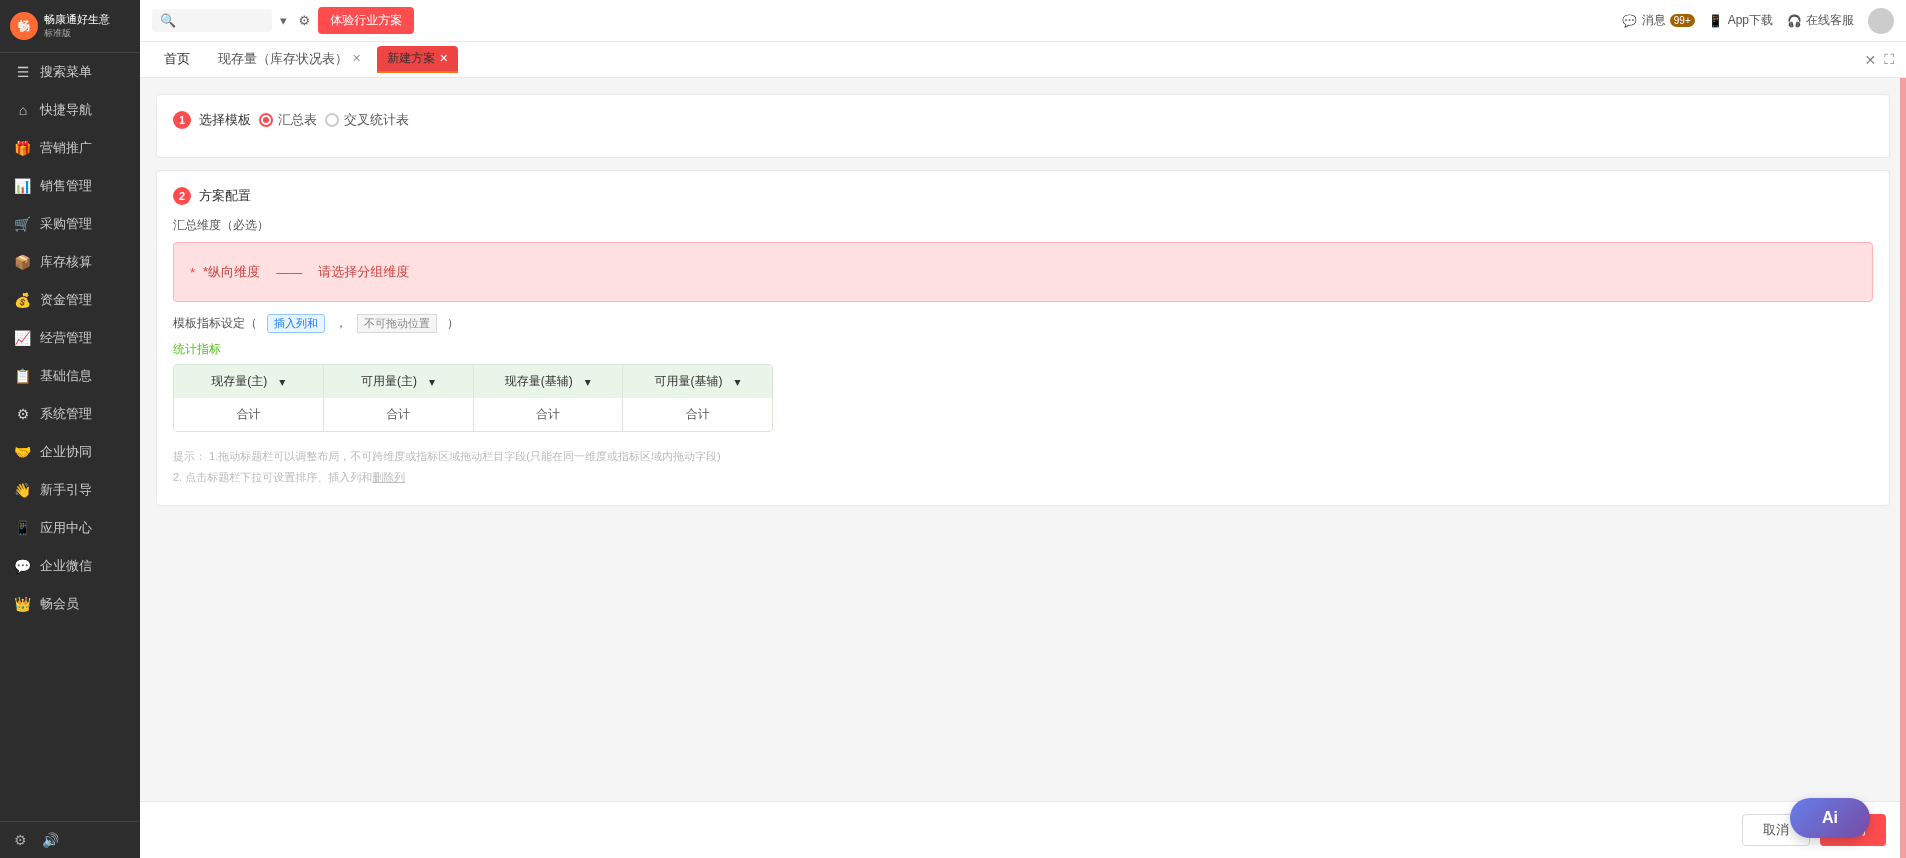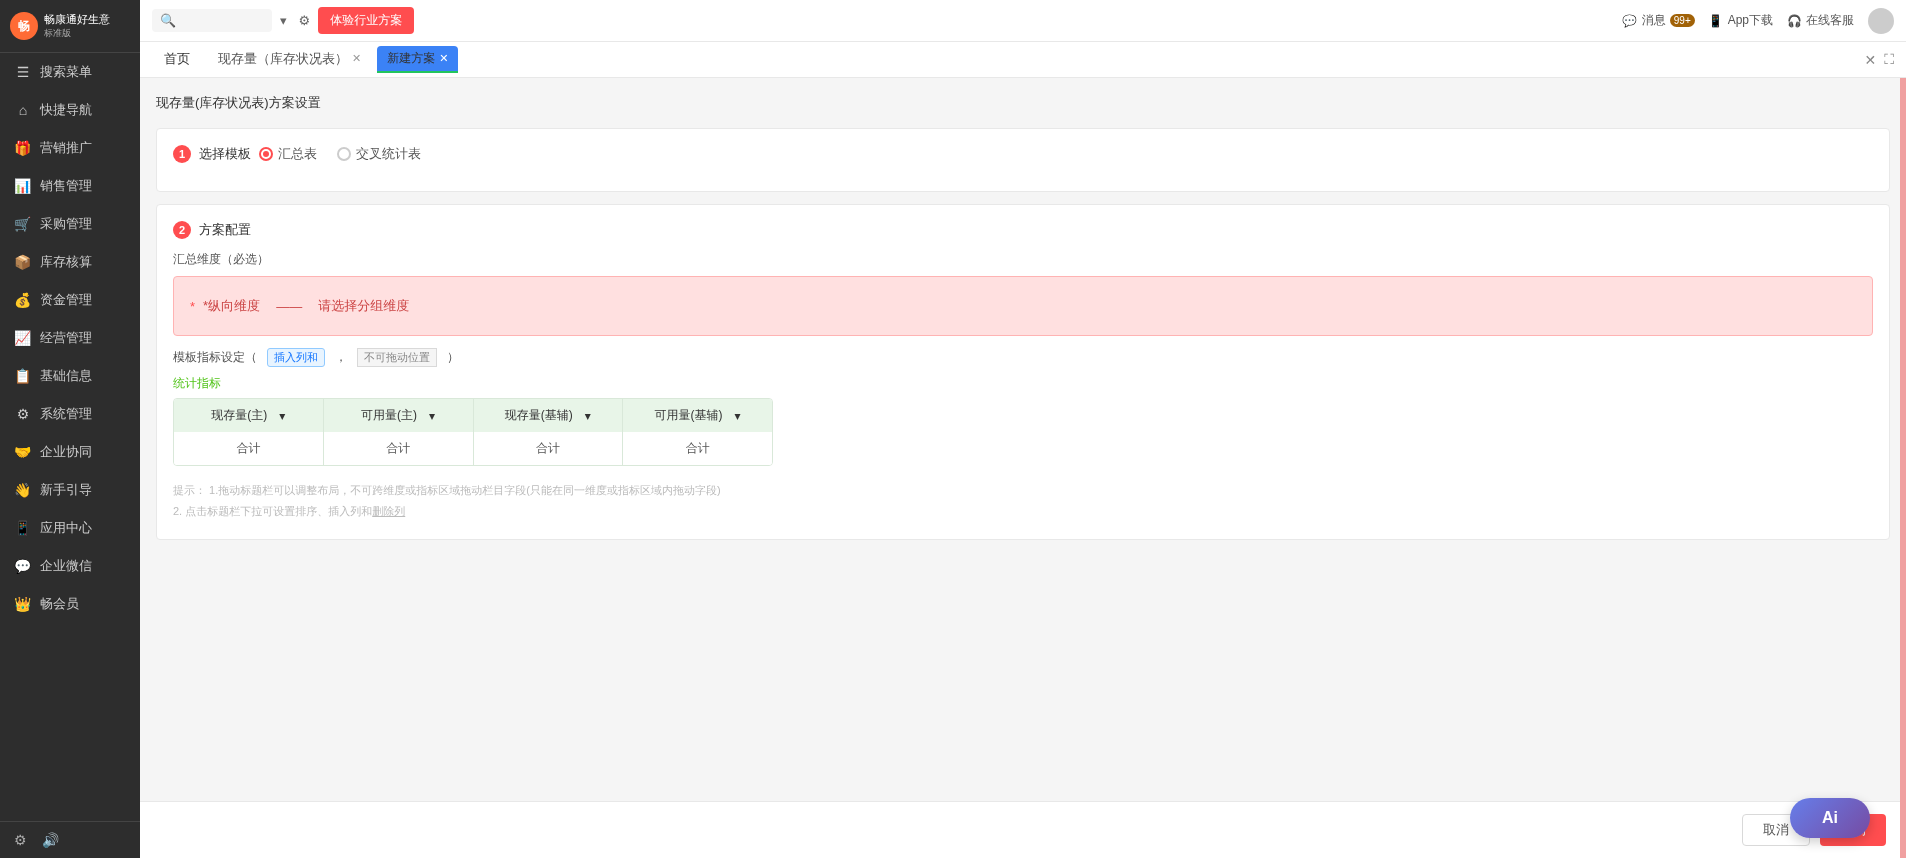--- a/index.html
+++ b/index.html
@@ -93,21 +93,21 @@
       align-items: center;
       border-bottom: 1px solid #e8e8e8;
       padding: 0 12px;
       height: 36px;
     }
     .tab {
       display: flex; align-items: center; gap: 4px;
       padding: 6px 12px; cursor: pointer; font-size: 13px; color: #555;
       border-bottom: 2px solid transparent; margin-right: 4px;
     }
-    .tab.active { color: #333; border-bottom: 2px solid #22c55e; background: #3b82f6; border-radius: 4px 4px 0 0; }
+    .tab.active { color: #333; border-bottom: 2px solid #f97316; background: #ef4444; border-radius: 4px 4px 0 0; }
     .tab-home { color: #333; }
     .tab-close { font-size: 11px; color: #999; cursor: pointer; }
     .tab-new { background: #ff4d4f; color: #fff; border-radius: 4px; padding: 4px 10px; font-size: 12px; display: flex; align-items: center; gap: 4px; }
     .tab-new .tab-close { color: #fff; }
 
     
     .content {
       flex: 1;
       background: #f5f5f5;
       overflow-y: auto;
@@ -129,21 +129,21 @@
     .step-header { display: flex; align-items: center; gap: 8px; margin-bottom: 12px; }
     .step-badge {
       width: 18px; height: 18px; border-radius: 50%;
       background: #ff4d4f; color: #fff;
       font-size: 11px; display: flex; align-items: center; justify-content: center;
       font-weight: bold; flex-shrink: 0;
     }
     .step-label { font-size: 13px; font-weight: 500; color: #333; }
 
     
-    .radio-group { display: flex; gap: 20px; align-items: center; }
+    .radio-group { display: flex; gap: 8px; align-items: center; }
     .radio-item { display: flex; align-items: center; gap: 5px; cursor: pointer; font-size: 13px; color: #555; }
     .radio-circle {
       width: 14px; height: 14px; border-radius: 50%;
       border: 2px solid #ccc; display: flex; align-items: center; justify-content: center;
     }
     .radio-circle.checked { border-color: #ff4d4f; }
     .radio-circle.checked::after { content: ''; width: 6px; height: 6px; background: #ff4d4f; border-radius: 50%; }
 
     
     .dimension-label { font-size: 12px; color: #555; margin-bottom: 8px; }
@@ -356,21 +356,20 @@
       <span class="tab-close">✕</span>
     </div>
     <div style="margin-left:auto;display:flex;gap:8px;align-items:center;">
       <span class="win-btn">✕</span>
       <span class="win-btn">⛶</span>
     </div>
   </div>
 
   <div style="flex:1;display:flex;flex-direction:column;overflow:hidden;position:relative;">
     <div class="content">
-      <div class="page-title">现存量(库存状况表)方案设置</div>
 
       <div class="section-card">
         <div class="step-header">
           <div class="step-badge">1</div>
           <span class="step-label">选择模板</span>
           <div class="radio-group">
             <div class="radio-item">
               <div class="radio-circle checked"></div>
               <span>汇总表</span>
             </div>

